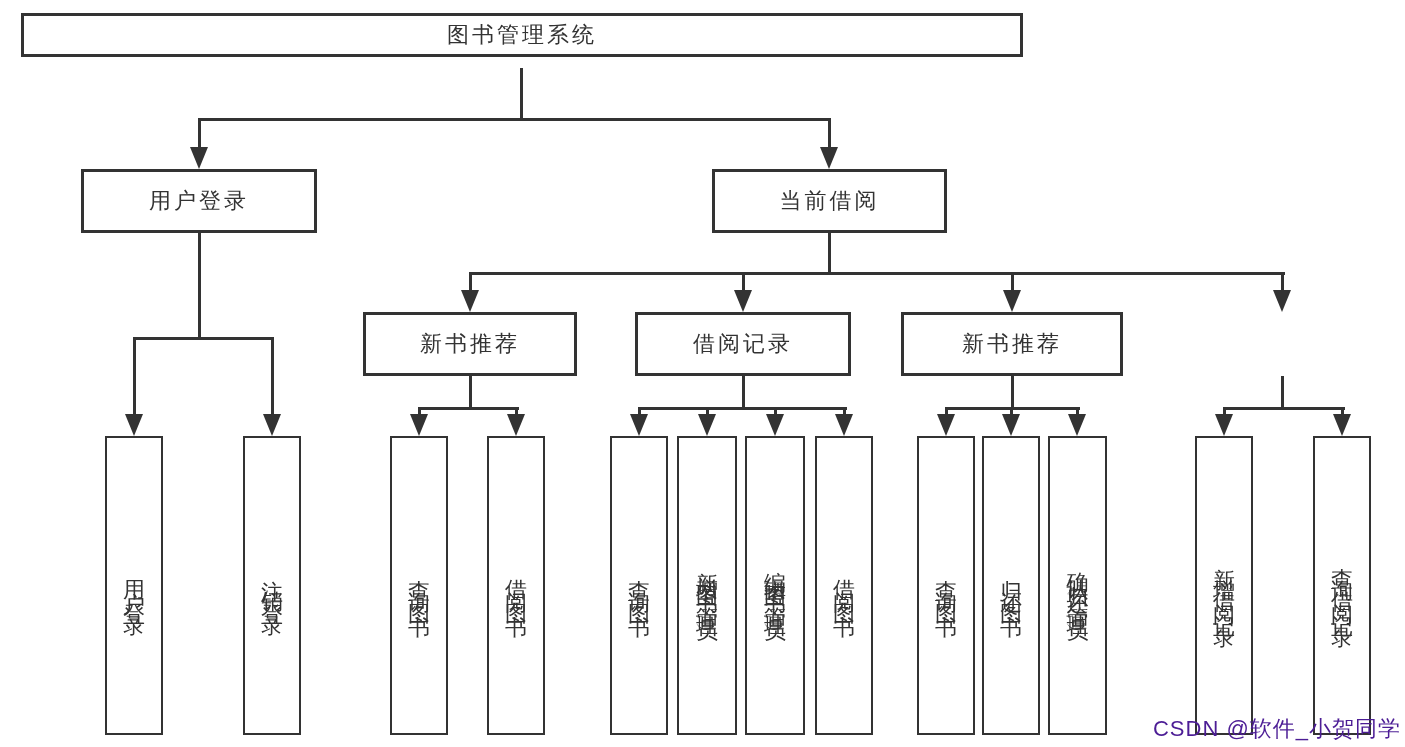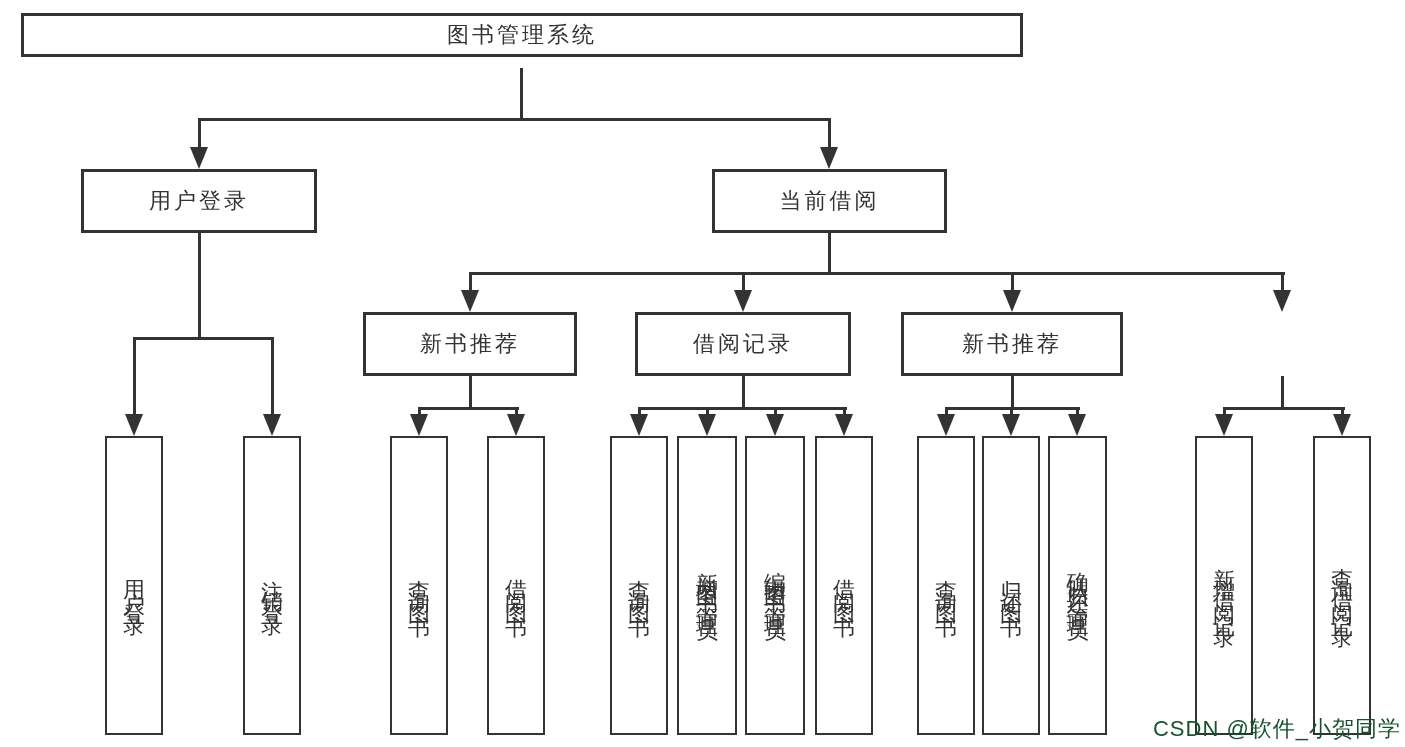--- a/index.html
+++ b/index.html
@@ -24,21 +24,21 @@
   .leaf .vtxt.long { letter-spacing:7px; }
   .hline { position:absolute; height:3px; background:#333333; }
   .vline { position:absolute; width:3px; background:#333333; }
   .arrow {
     position:absolute; width:0; height:0;
     border-left:9px solid transparent; border-right:9px solid transparent;
     border-top:22px solid #333333;
   }
   .watermark {
     position:absolute; top:714px; right:4px; font-size:22px;
-    color:#14532d; letter-spacing:1px; z-index:5; white-space:nowrap;
+    color:#4c1d95; letter-spacing:1px; z-index:5; white-space:nowrap;
   }
 </style>
 </head>
 <body>
 
 <div class="canvas">
 
   <div class="node" style="left:21px; top:13px; width:1002px; height:44px;">
     <span class="lbl">图书管理系统</span>
   </div>

